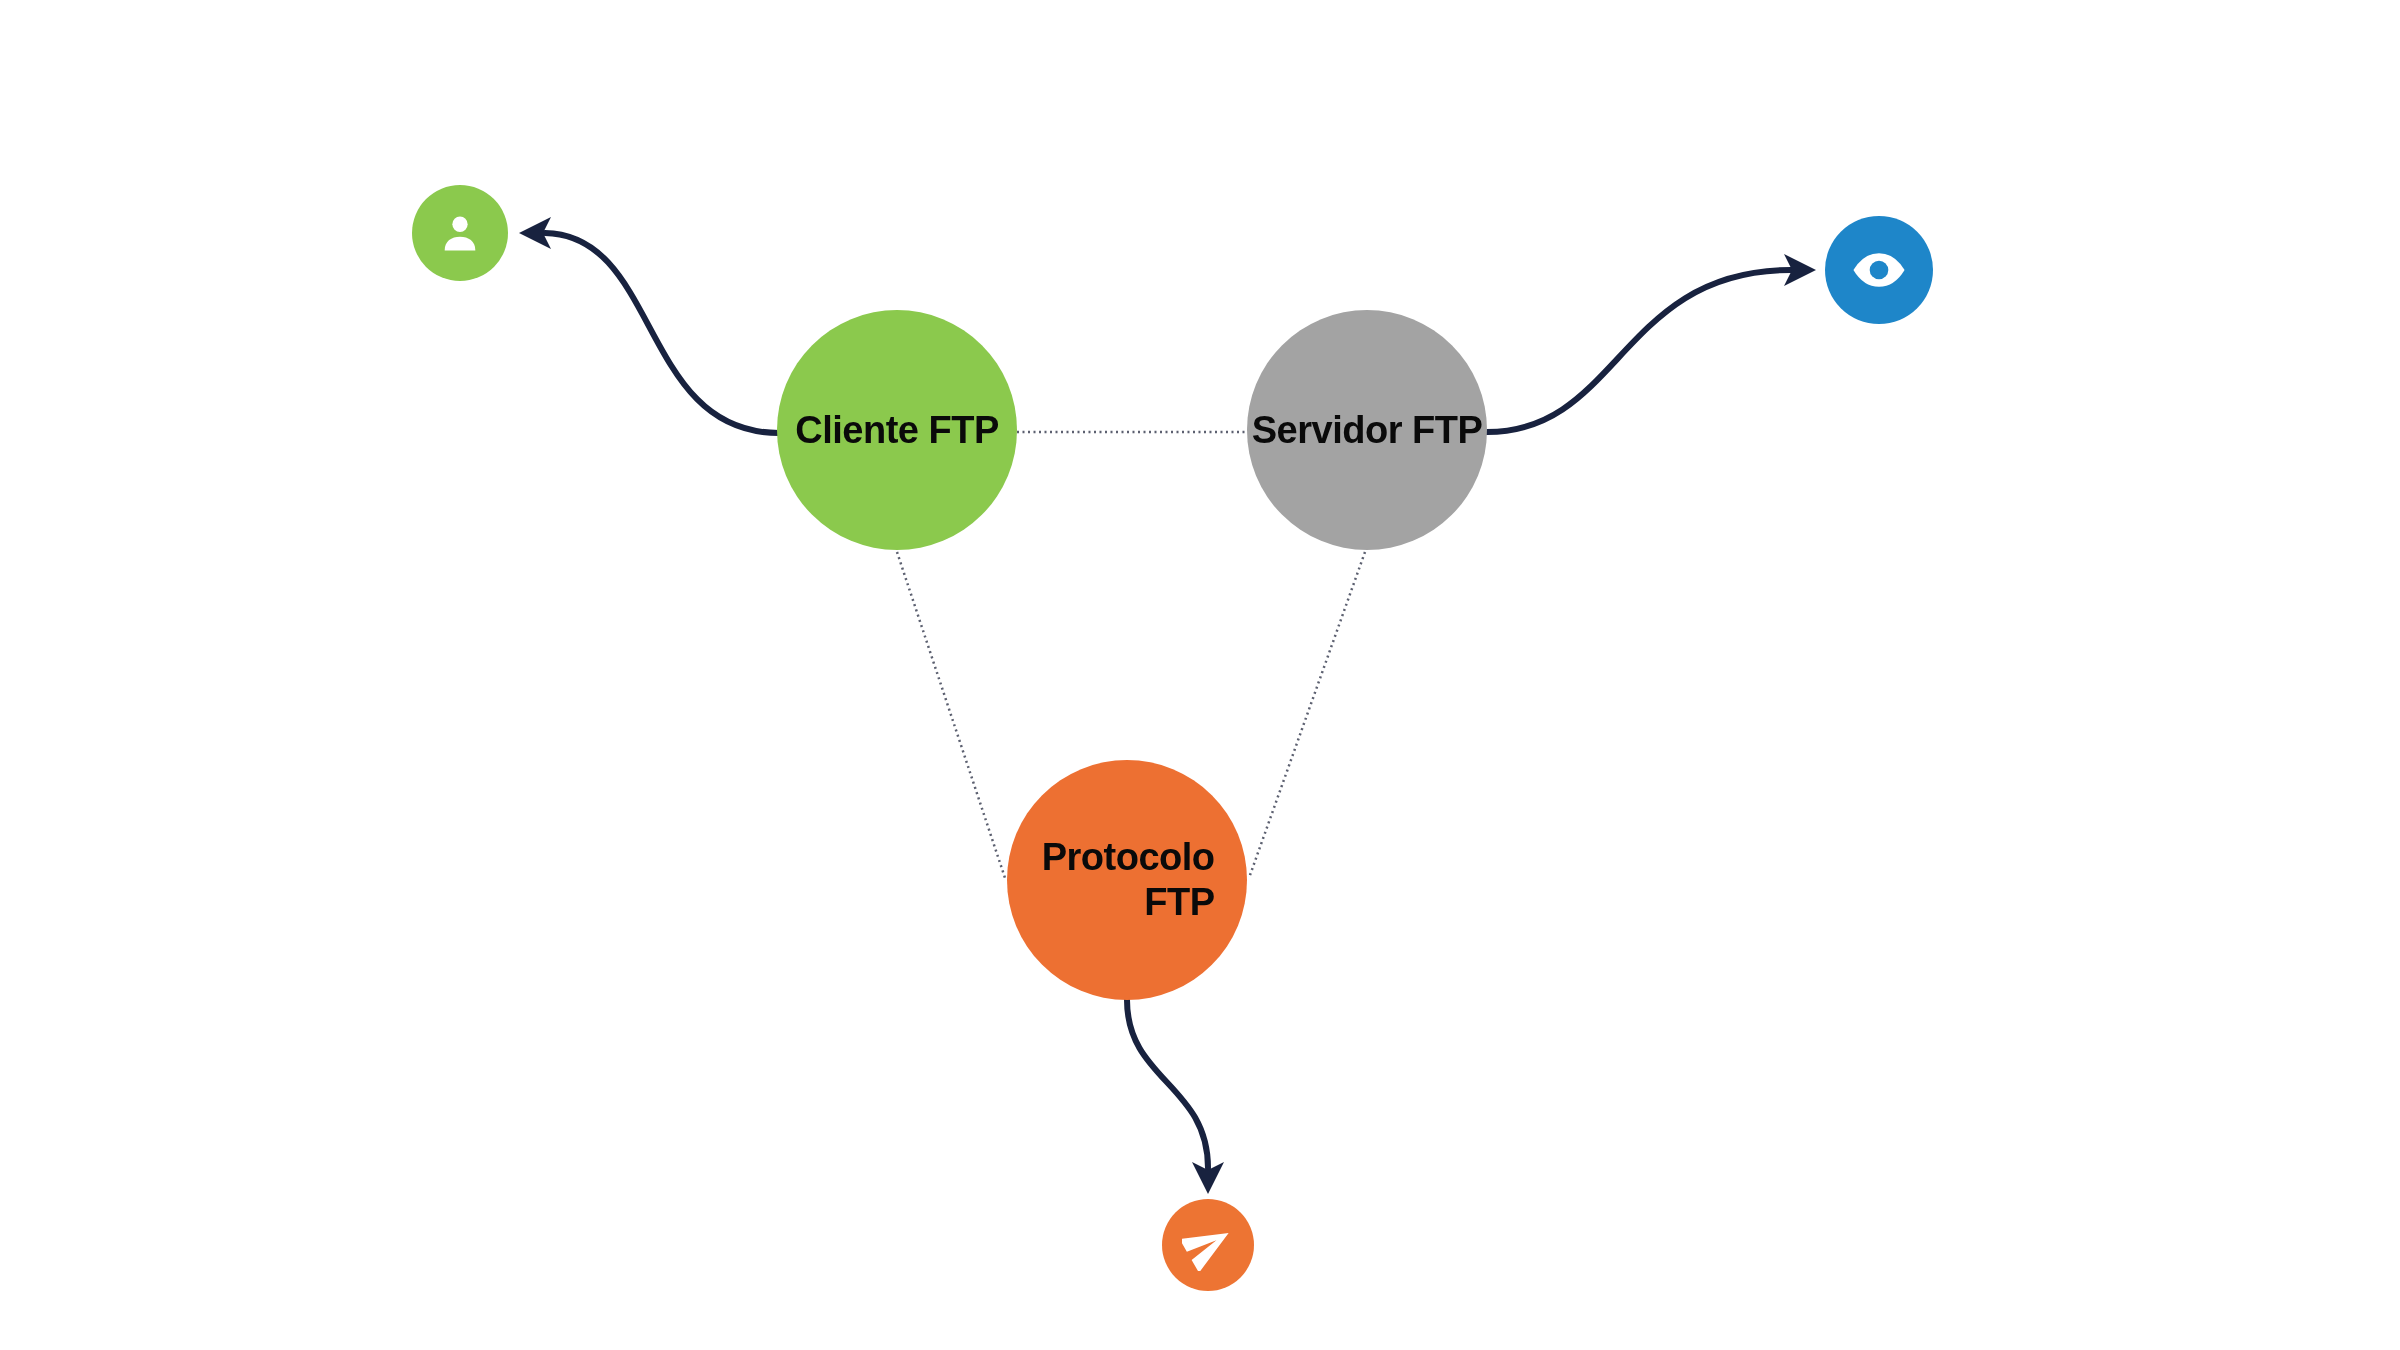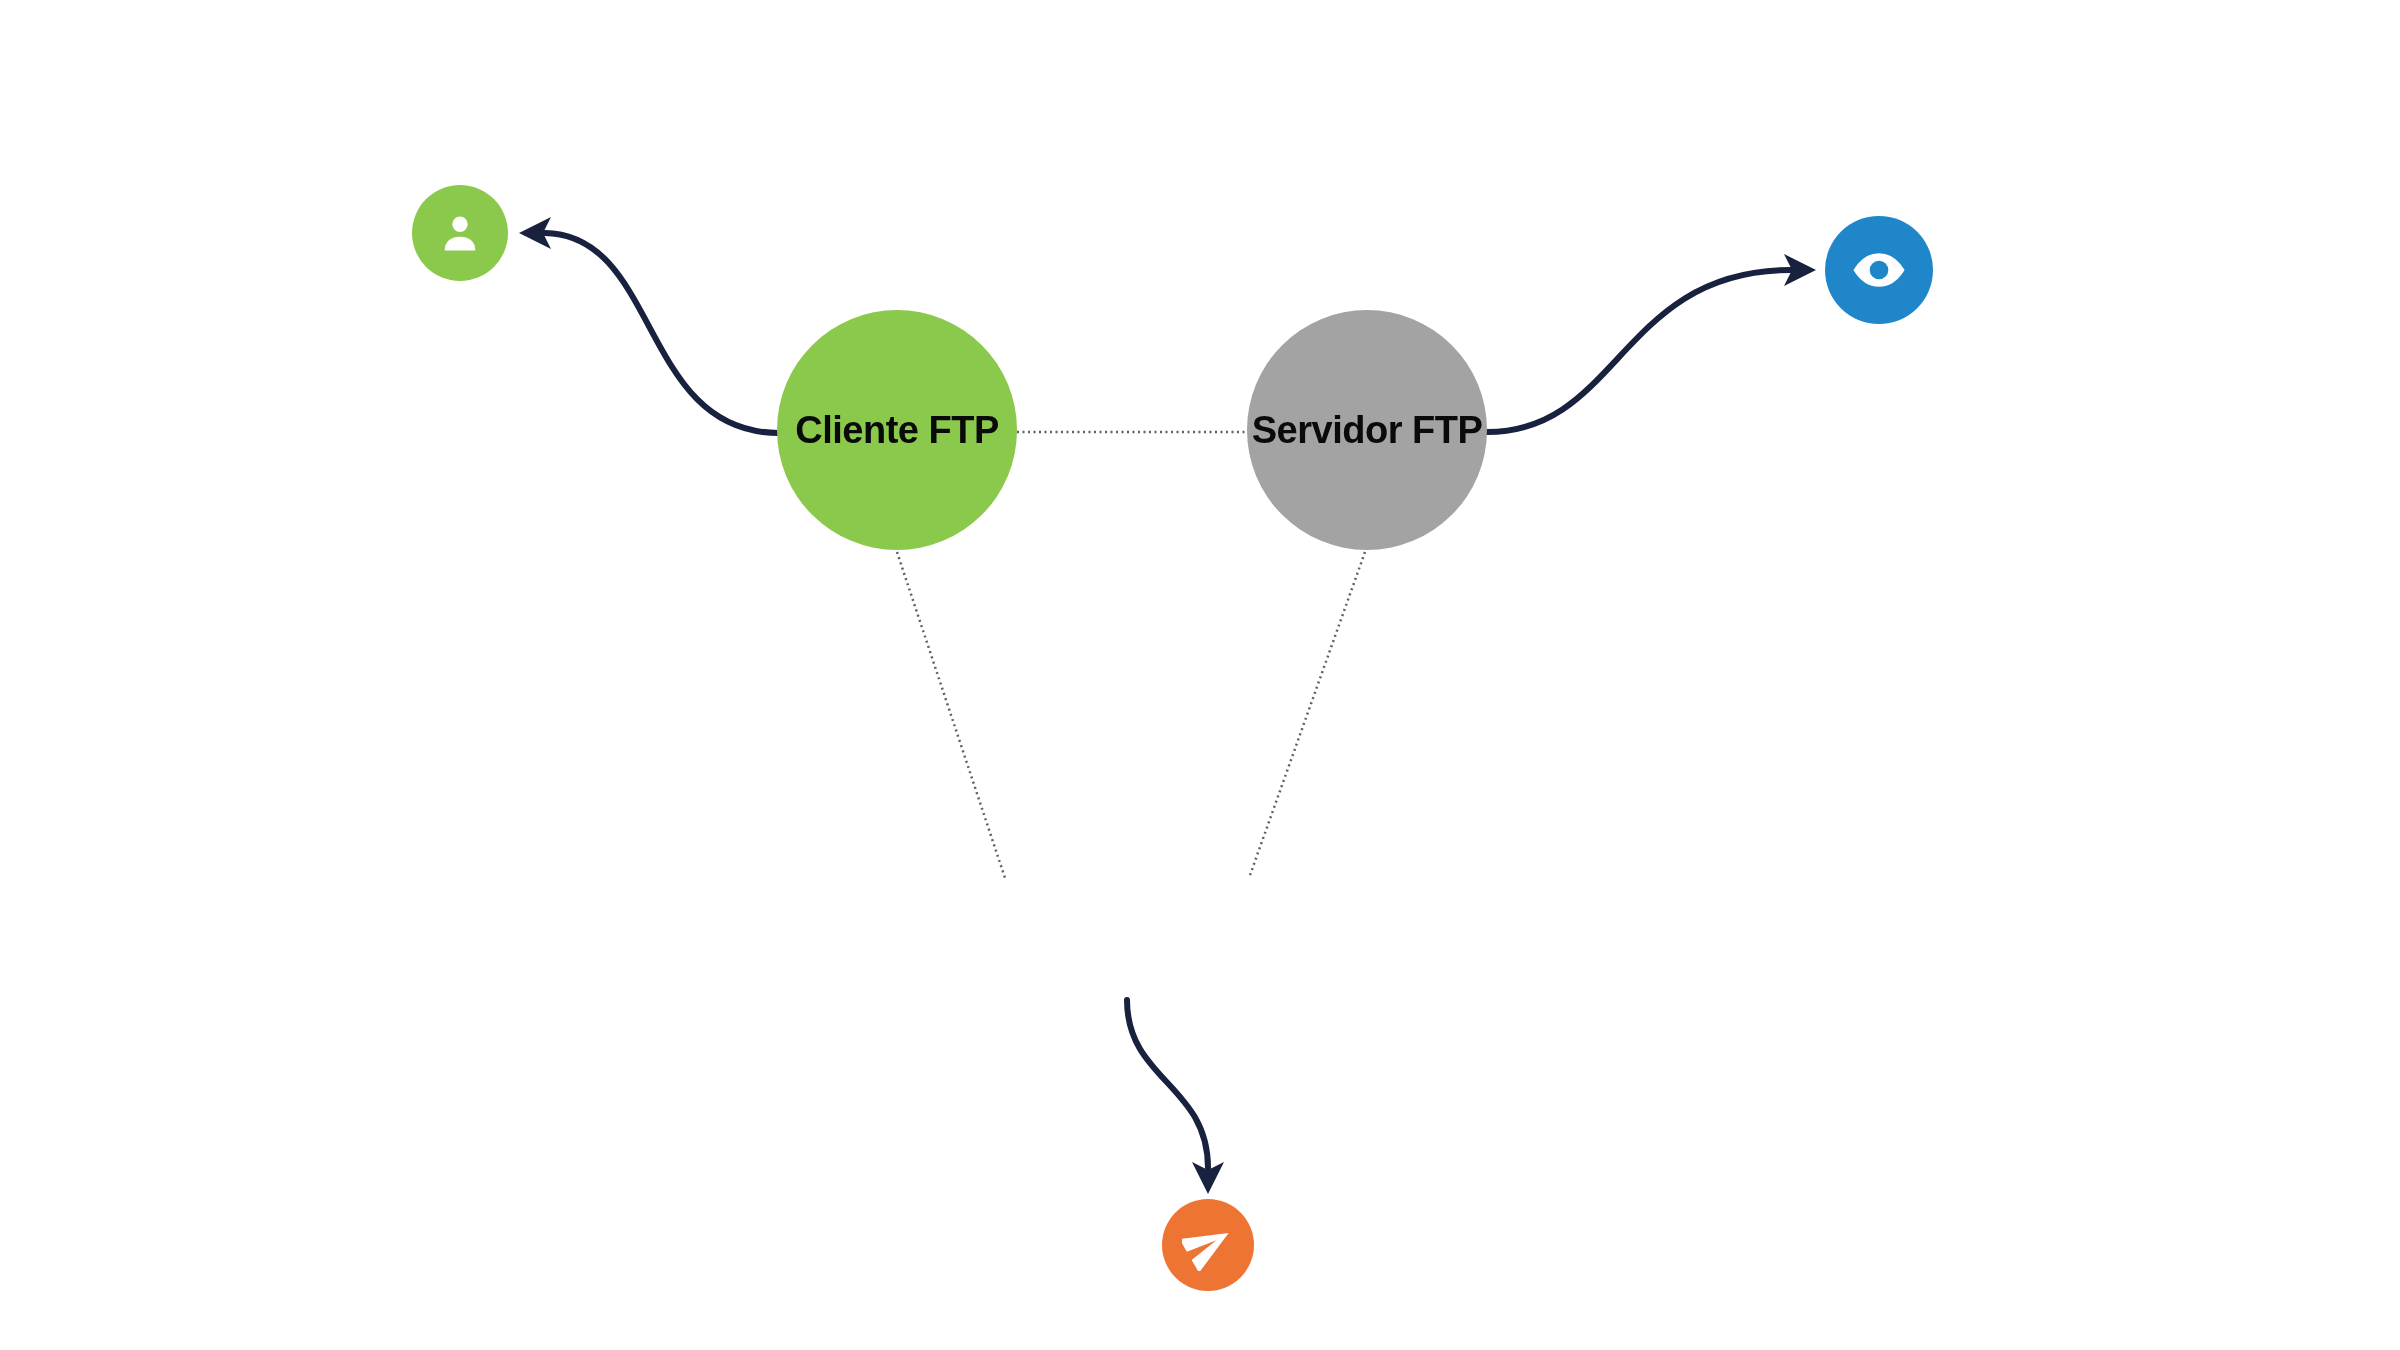--- a/index.html
+++ b/index.html
@@ -64,20 +64,23 @@
   </svg>
 
   <div class="node node-big" id="node-cliente" style="background-color: rgb(139, 201, 77);">
     <span class="node-label nowrap">Cliente FTP</span>
   </div>
 
   <div class="node node-big" id="node-servidor" style="background-color: #a3a3a3;">
     <span class="node-label nowrap">Servidor FTP</span>
   </div>
 
+  <div class="node node-big" id="node-protocolo" style="background-color: rgb(237, 112, 50);">
+    <span class="node-label wrap-narrow">Protocolo FTP</span>
+  </div>
 
   <div class="badge" id="badge-user" style="background-color: rgb(139, 201, 77);">
     <svg width="54" height="54" viewBox="0 0 24 24">
       <circle cx="12" cy="8.1" r="3.4" fill="#FFFFFF"></circle>
       <path d="M5.2 19.6 c0-3.9 3-5.9 6.8-5.9 s6.8 2 6.8 5.9 l0 0.2 H5.2 Z" fill="#FFFFFF"></path>
     </svg>
   </div>
 
   <div class="badge" id="badge-eye" style="background-color: rgb(30, 134, 201);">
     <svg width="62" height="62" viewBox="0 0 24 24">

